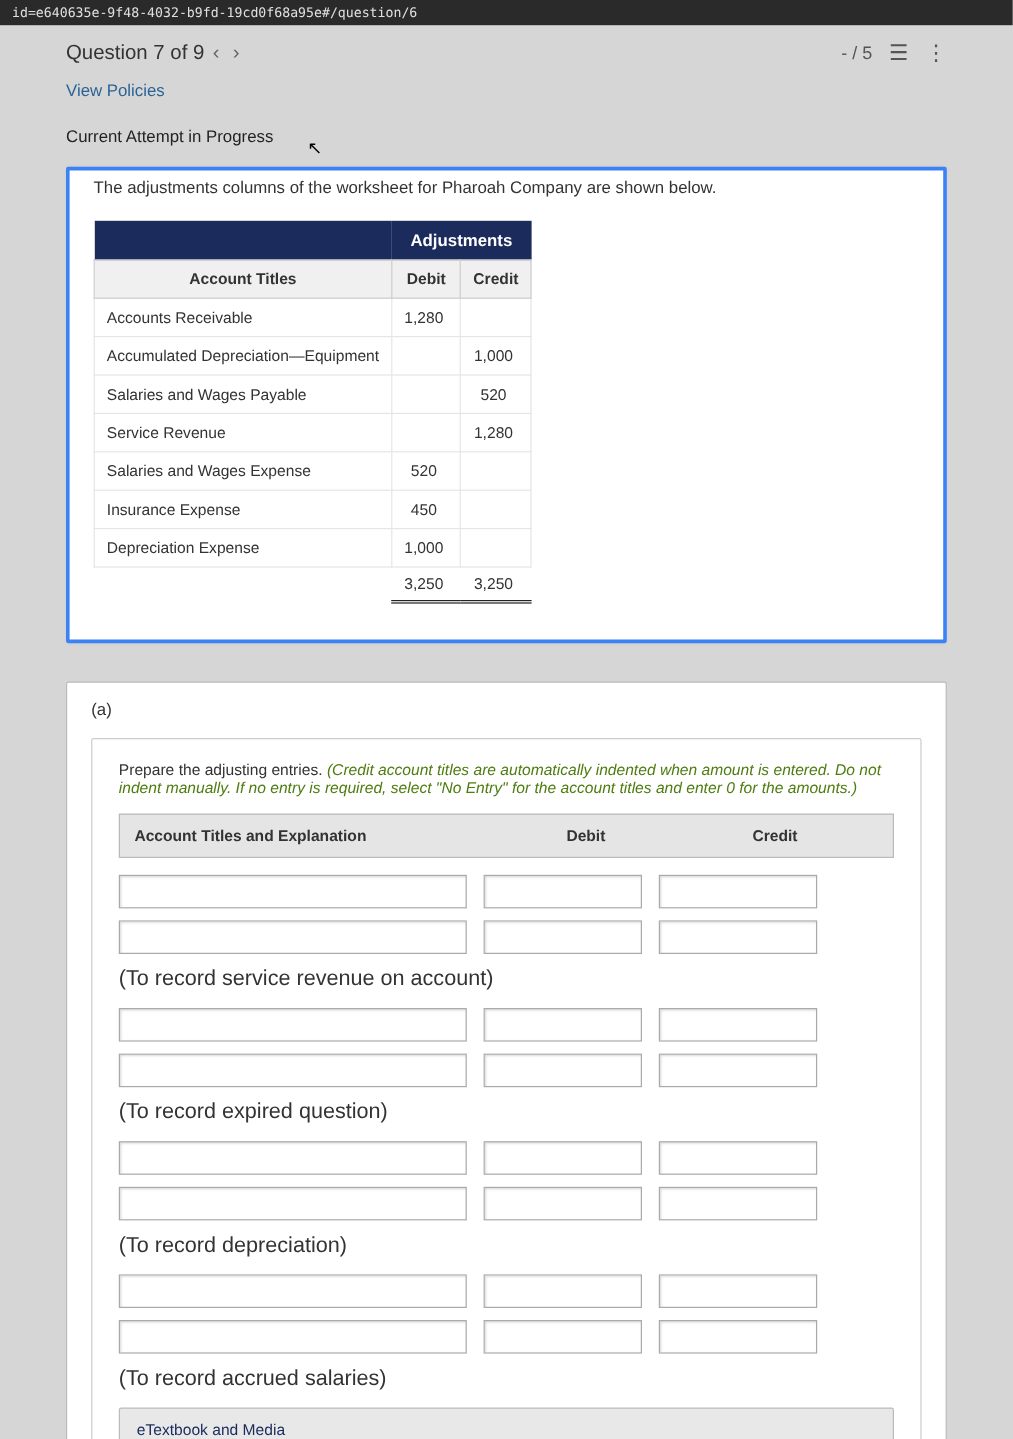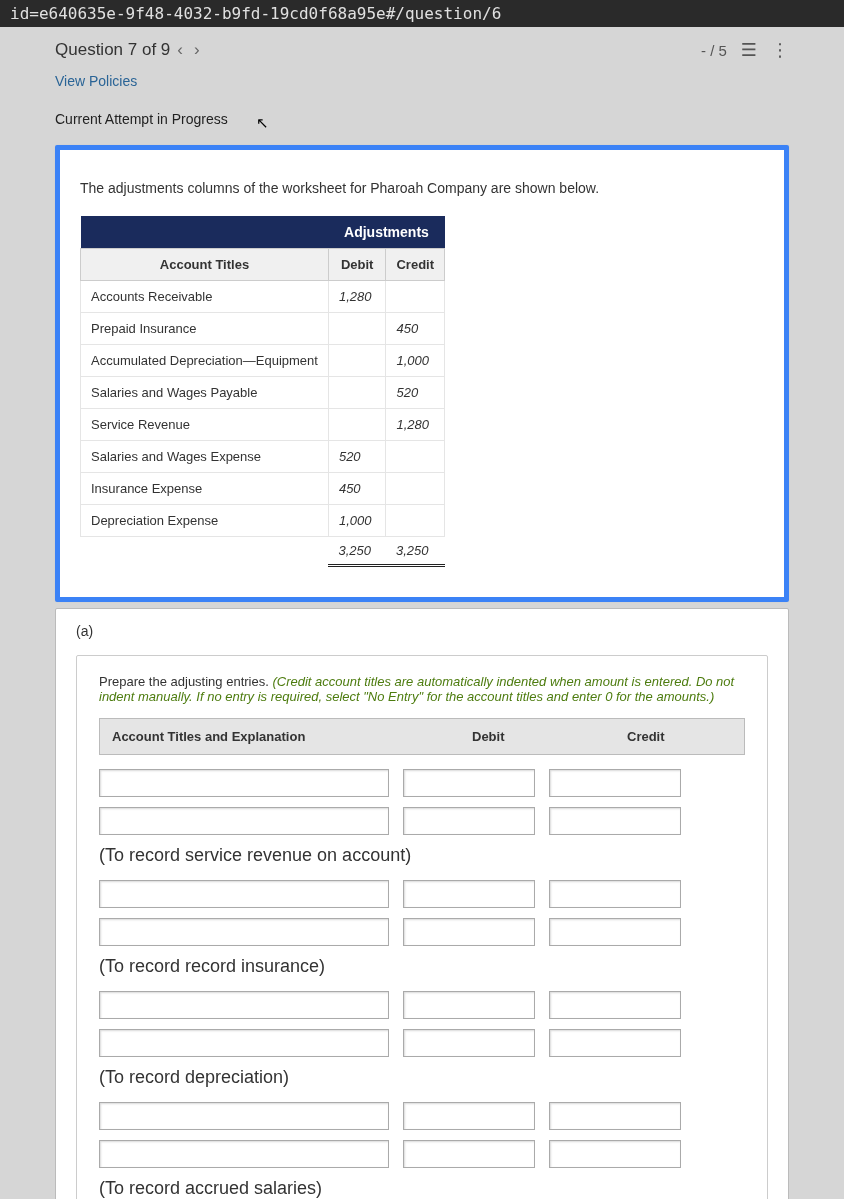--- a/index.html
+++ b/index.html
@@ -7,21 +7,21 @@
     font-family: -apple-system, BlinkMacSystemFont, "Segoe UI", Arial, sans-serif;
     background: #d6d6d6;
     width: 844px;
     min-height: 1199px;
     color: #333;
   }
   .url-bar {
     background: #2a2a2a;
     color: #e0e0e0;
     font-family: monospace;
-    font-size: 16px;
+    font-size: 11px;
     padding: 4px 10px;
     width: 100%;
     overflow: hidden;
     white-space: nowrap;
   }
   .content {
     padding: 12px 55px 0 55px;
   }
   .top-row {
     display: flex;
@@ -60,24 +60,24 @@
     margin: 12px 0 22px 0;
     cursor: pointer;
   }
   .attempt-label {
     font-size: 14px;
     color: #222;
     margin-bottom: 18px;
   }
   .card {
     background: #fff;
-    border: 5px solid #3b82f6;
+    border: 3px solid #3b82f6;
     border-radius: 2px;
-    padding: 30px 20px 30px 20px;
-    margin-bottom: 6px;
+    padding: 6px 20px 30px 20px;
+    margin-bottom: 32px;
     box-shadow: 0 0 2px rgba(0,0,0,0.05);
   }
   .prompt-text {
     font-size: 14px;
     color: #333;
     margin-bottom: 20px;
   }
   
   .adj-table {
     border-collapse: collapse;
@@ -98,23 +98,22 @@
   .adj-table .sub-head th {
     background: #f0f0f0;
     border: 1px solid #ccc;
     font-size: 13px;
   }
   .adj-table .sub-head th:first-child { text-align: center; }
   .adj-table tbody td {
     border: 1px solid #e5e5e5;
   }
   .adj-table tbody td.num {
-    text-align: left;
+    text-align: center;
     padding-right: 14px;
-    font-style: italic;
   }
   .adj-table tbody tr.total td {
     font-weight: 400;
     border: none;
   }
   .adj-table tbody tr.total td.num {
     border-top: 1px solid #222;
     border-bottom: 3px double #222;
     padding-top: 6px;
     padding-bottom: 6px;
@@ -238,25 +237,20 @@
           <th style="text-align:center;">Credit</th>
         </tr>
       </thead>
       <tbody>
         <tr>
             <td>Accounts Receivable</td>
             <td class="num">1,280</td>
             <td class="num"></td>
           </tr>
         <tr>
-            <td>Prepaid Insurance</td>
-            <td class="num"></td>
-            <td class="num">450</td>
-          </tr>
-        <tr>
             <td>Accumulated Depreciation—Equipment</td>
             <td class="num"></td>
             <td class="num">1,000</td>
           </tr>
         <tr>
             <td>Salaries and Wages Payable</td>
             <td class="num"></td>
             <td class="num">520</td>
           </tr>
         <tr>
@@ -320,21 +314,21 @@
         <div class="entry-row">
           <input class="input-box input-acc" style="">
           <input class="input-box input-dc" style="">
           <input class="input-box input-dc" style="">
         </div>
         <div class="entry-row">
           <input class="input-box input-acc" style="">
           <input class="input-box input-dc" style="">
           <input class="input-box input-dc" style="">
         </div>
-        <div class="caption">(To record record insurance)</div>
+        <div class="caption">(To record expired question)</div>
       </div>
 
       <div class="entry-group">
         <div class="entry-row">
           <input class="input-box input-acc" style="">
           <input class="input-box input-dc" style="">
           <input class="input-box input-dc" style="">
         </div>
         <div class="entry-row">
           <input class="input-box input-acc" style="">

